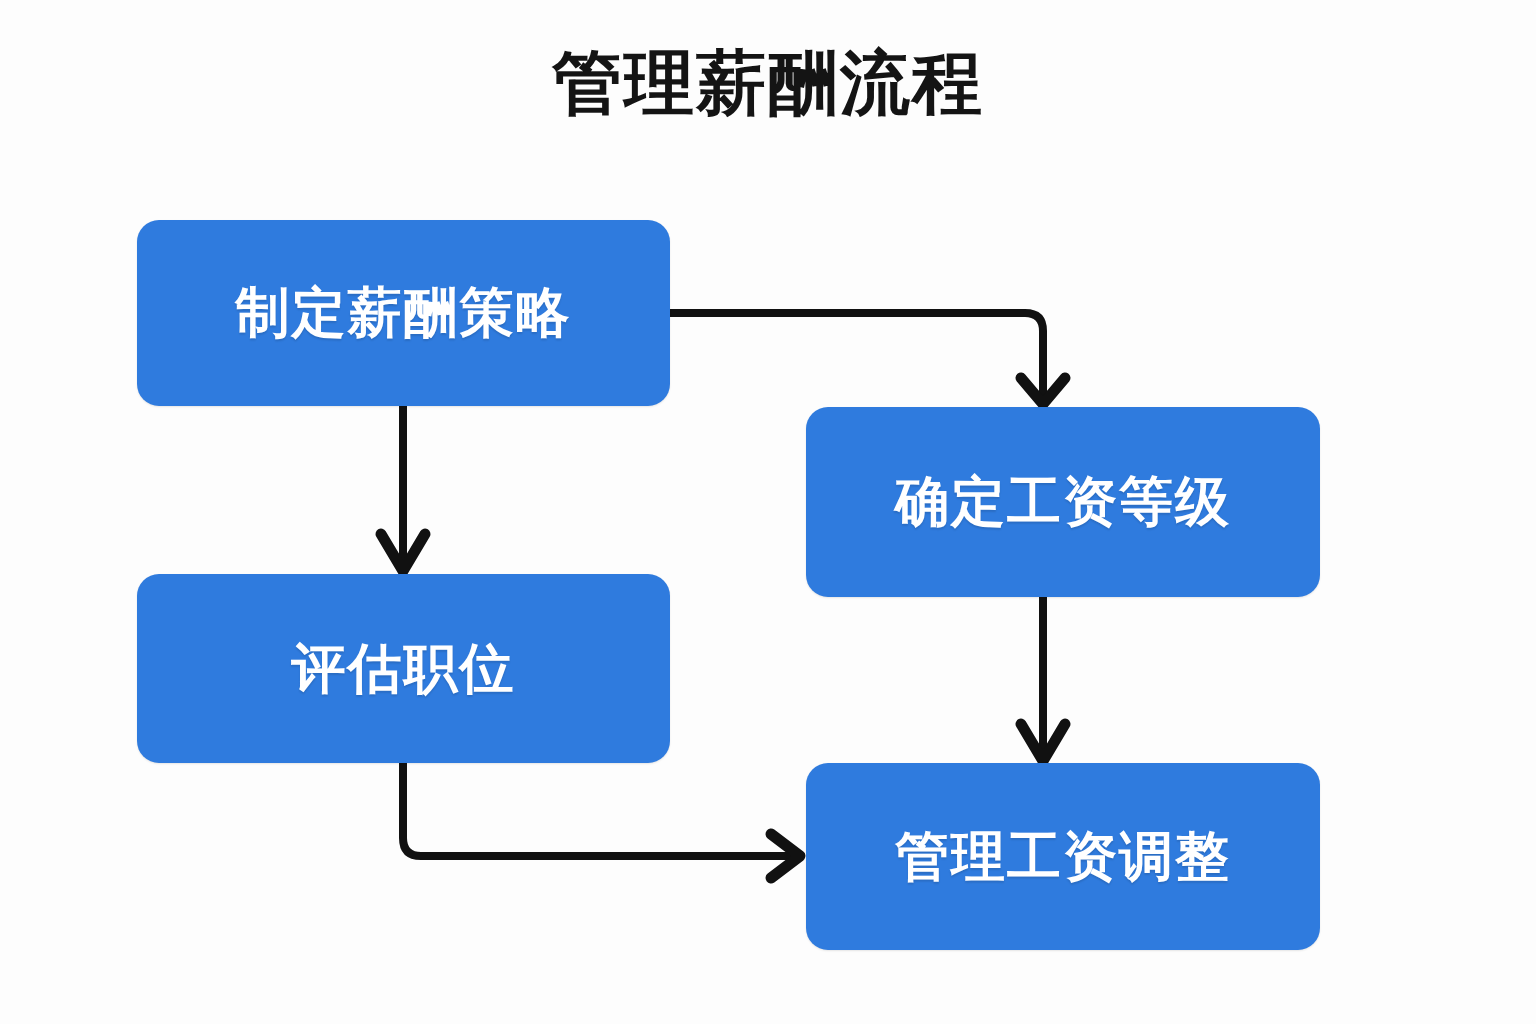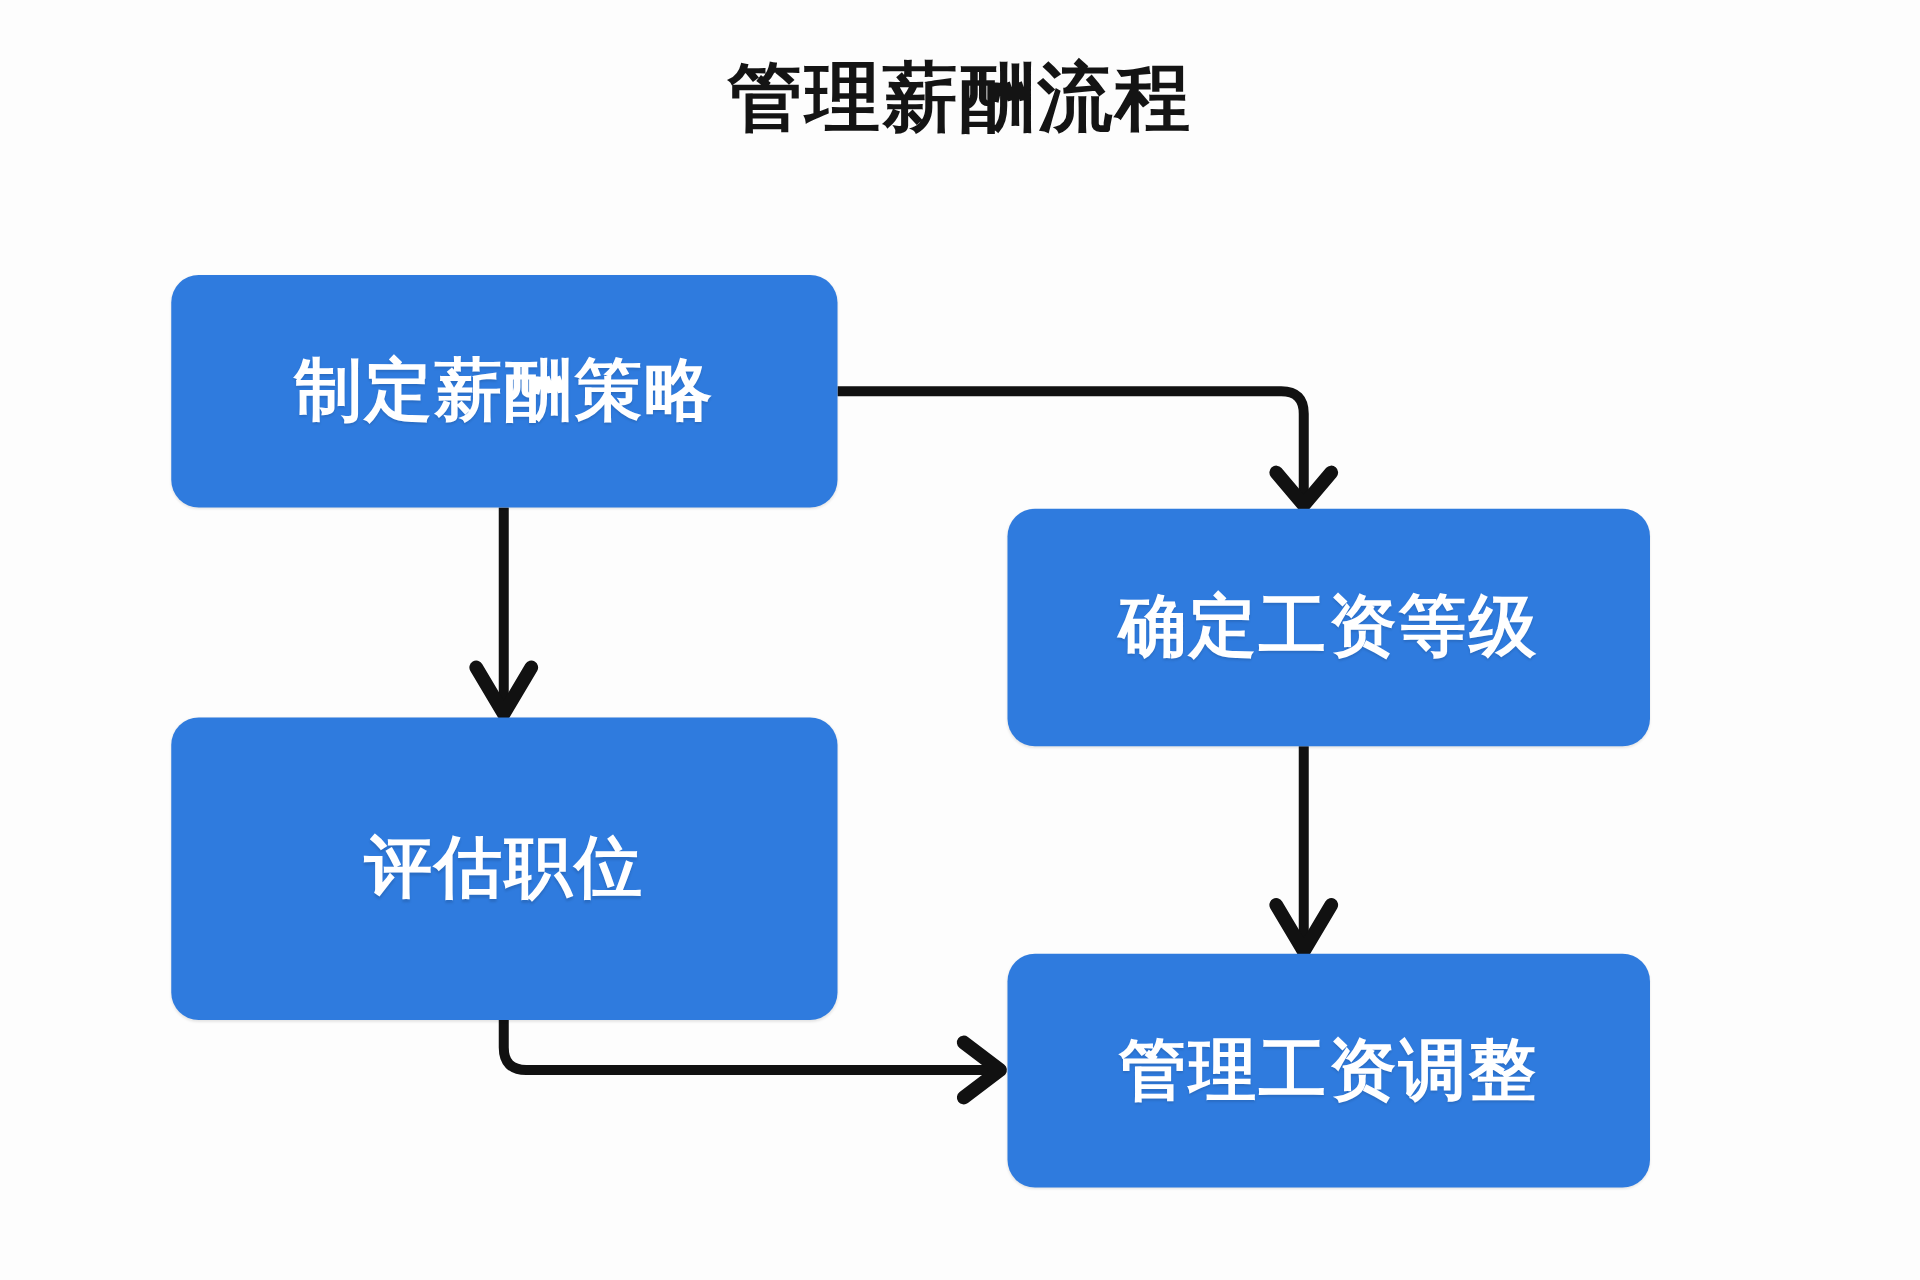--- a/index.html
+++ b/index.html
@@ -19,21 +19,21 @@
     width: 1536px;
     height: 1024px;
     background: #fdfdfd;
   }
   #flow-title {
     position: absolute;
     left: 0;
     top: 44px;
     width: 1536px;
     text-align: center;
-    font-size: 60px;
+    font-size: 70px;
     line-height: 1.12;
     font-weight: 700;
     color: #141414;
     letter-spacing: 2px;
     white-space: nowrap;
   }
   .node {
     position: absolute;
     background: #2f7bde;
     border-radius: 22px;
@@ -46,21 +46,21 @@
   .node-label {
     color: #ffffff;
     font-weight: 700;
     font-size: 54px;
     line-height: 1.1;
     letter-spacing: 2px;
     white-space: nowrap;
     text-shadow: 0 2px 2px rgba(0,0,0,0.12);
   }
   #node-1 { left: 137px; top: 220px;  width: 533px; height: 186px; }
-  #node-2 { left: 137px; top: 574px;  width: 533px; height: 242px; }
+  #node-2 { left: 137px; top: 574px;  width: 533px; height: 189px; }
   #node-3 { left: 806px; top: 407px;  width: 514px; height: 190px; text-align: center; }
   #node-4 { left: 806px; top: 763px;  width: 514px; height: 187px; justify-content: center; }
 
   #connectors {
     position: absolute;
     left: 0;
     top: 0;
     width: 1536px;
     height: 1024px;
     pointer-events: none;

